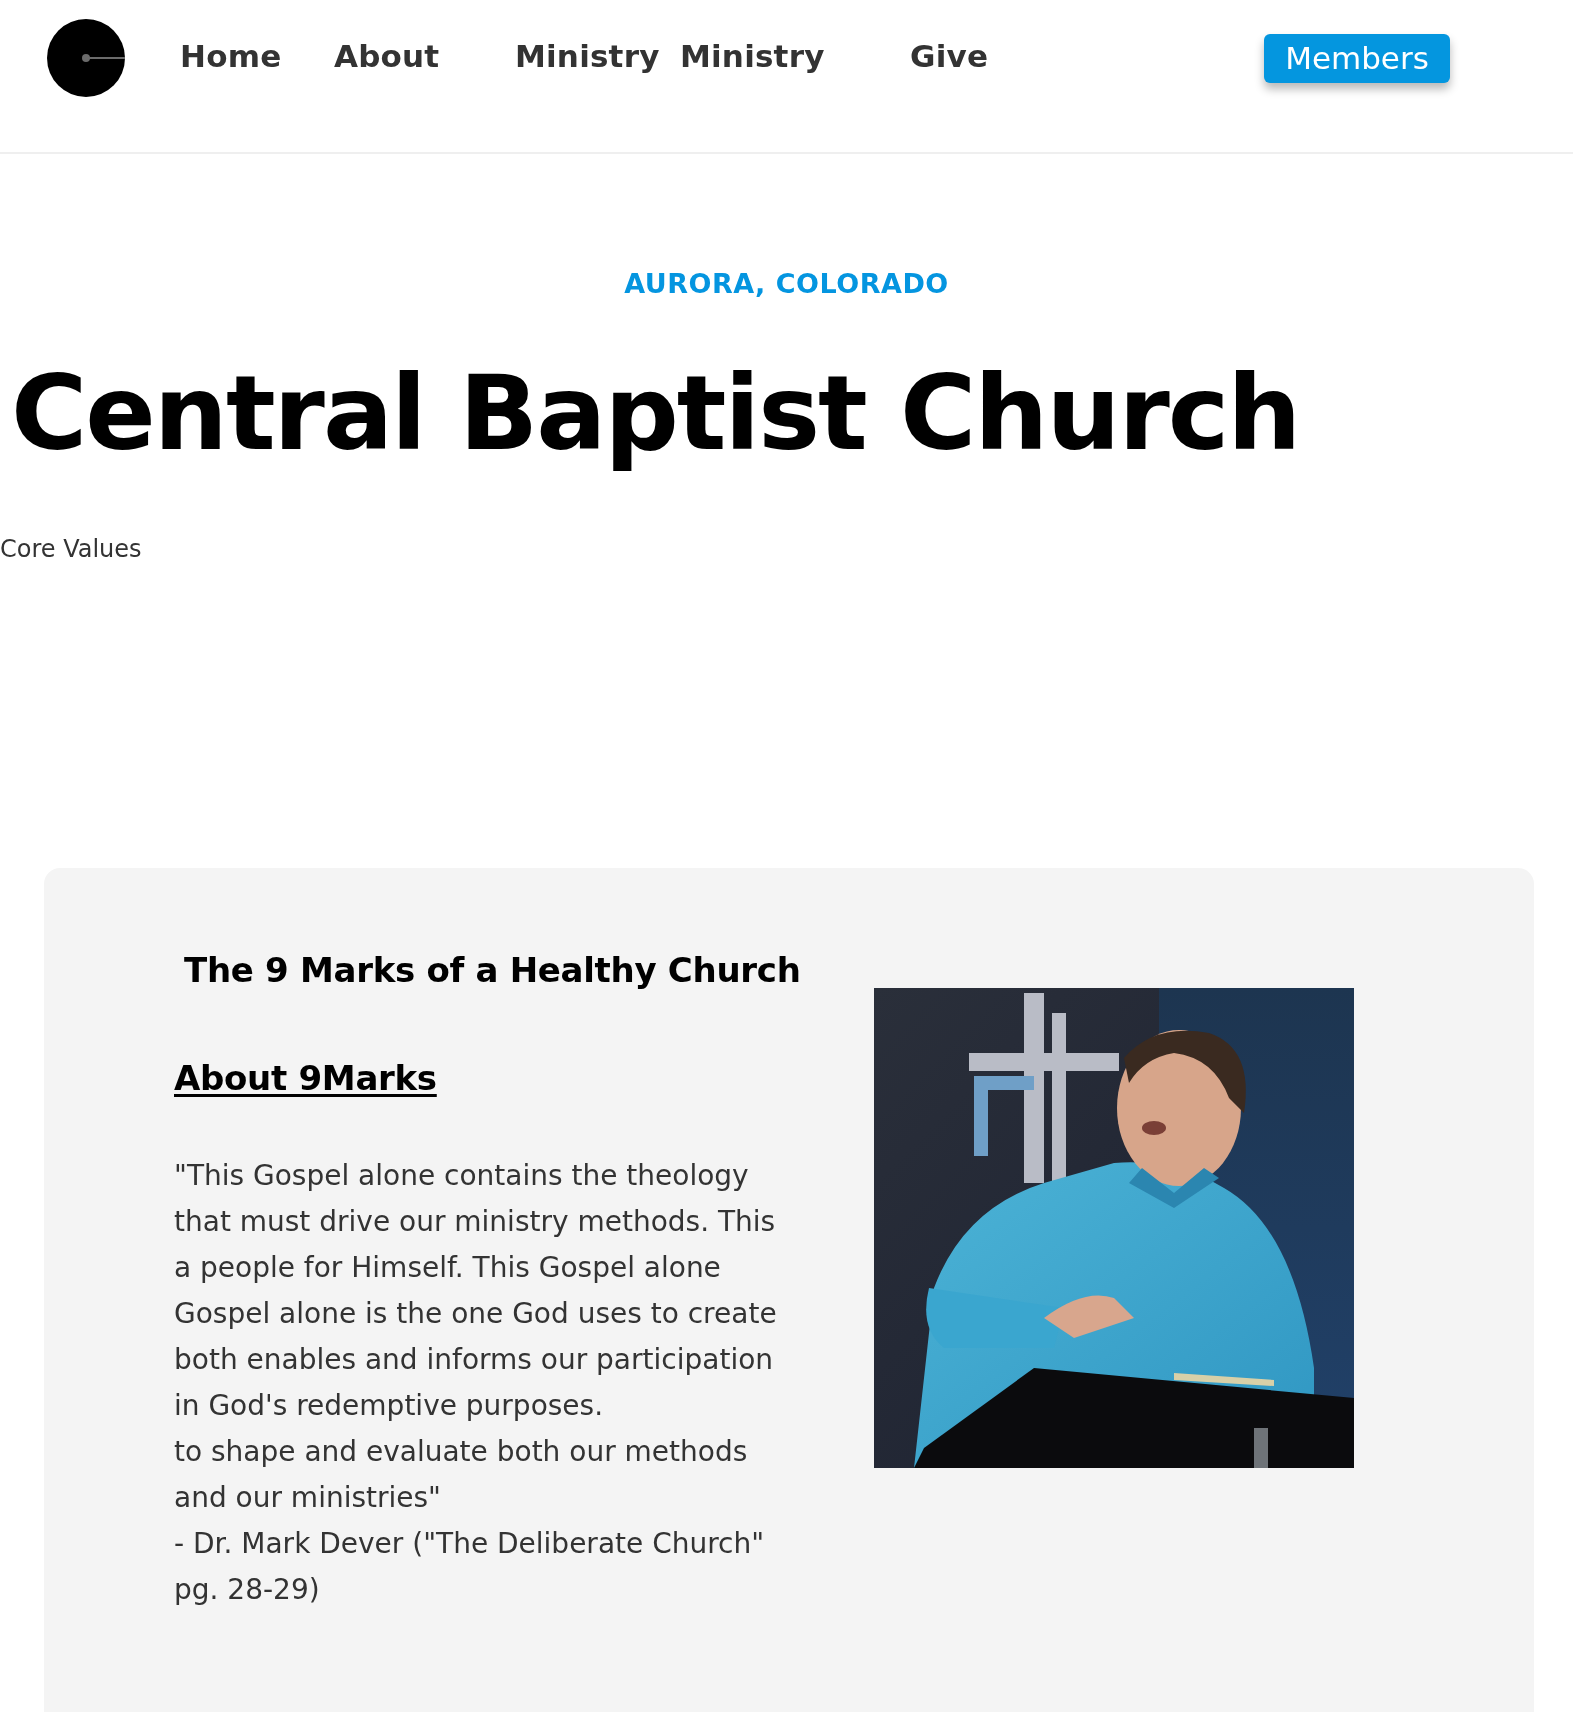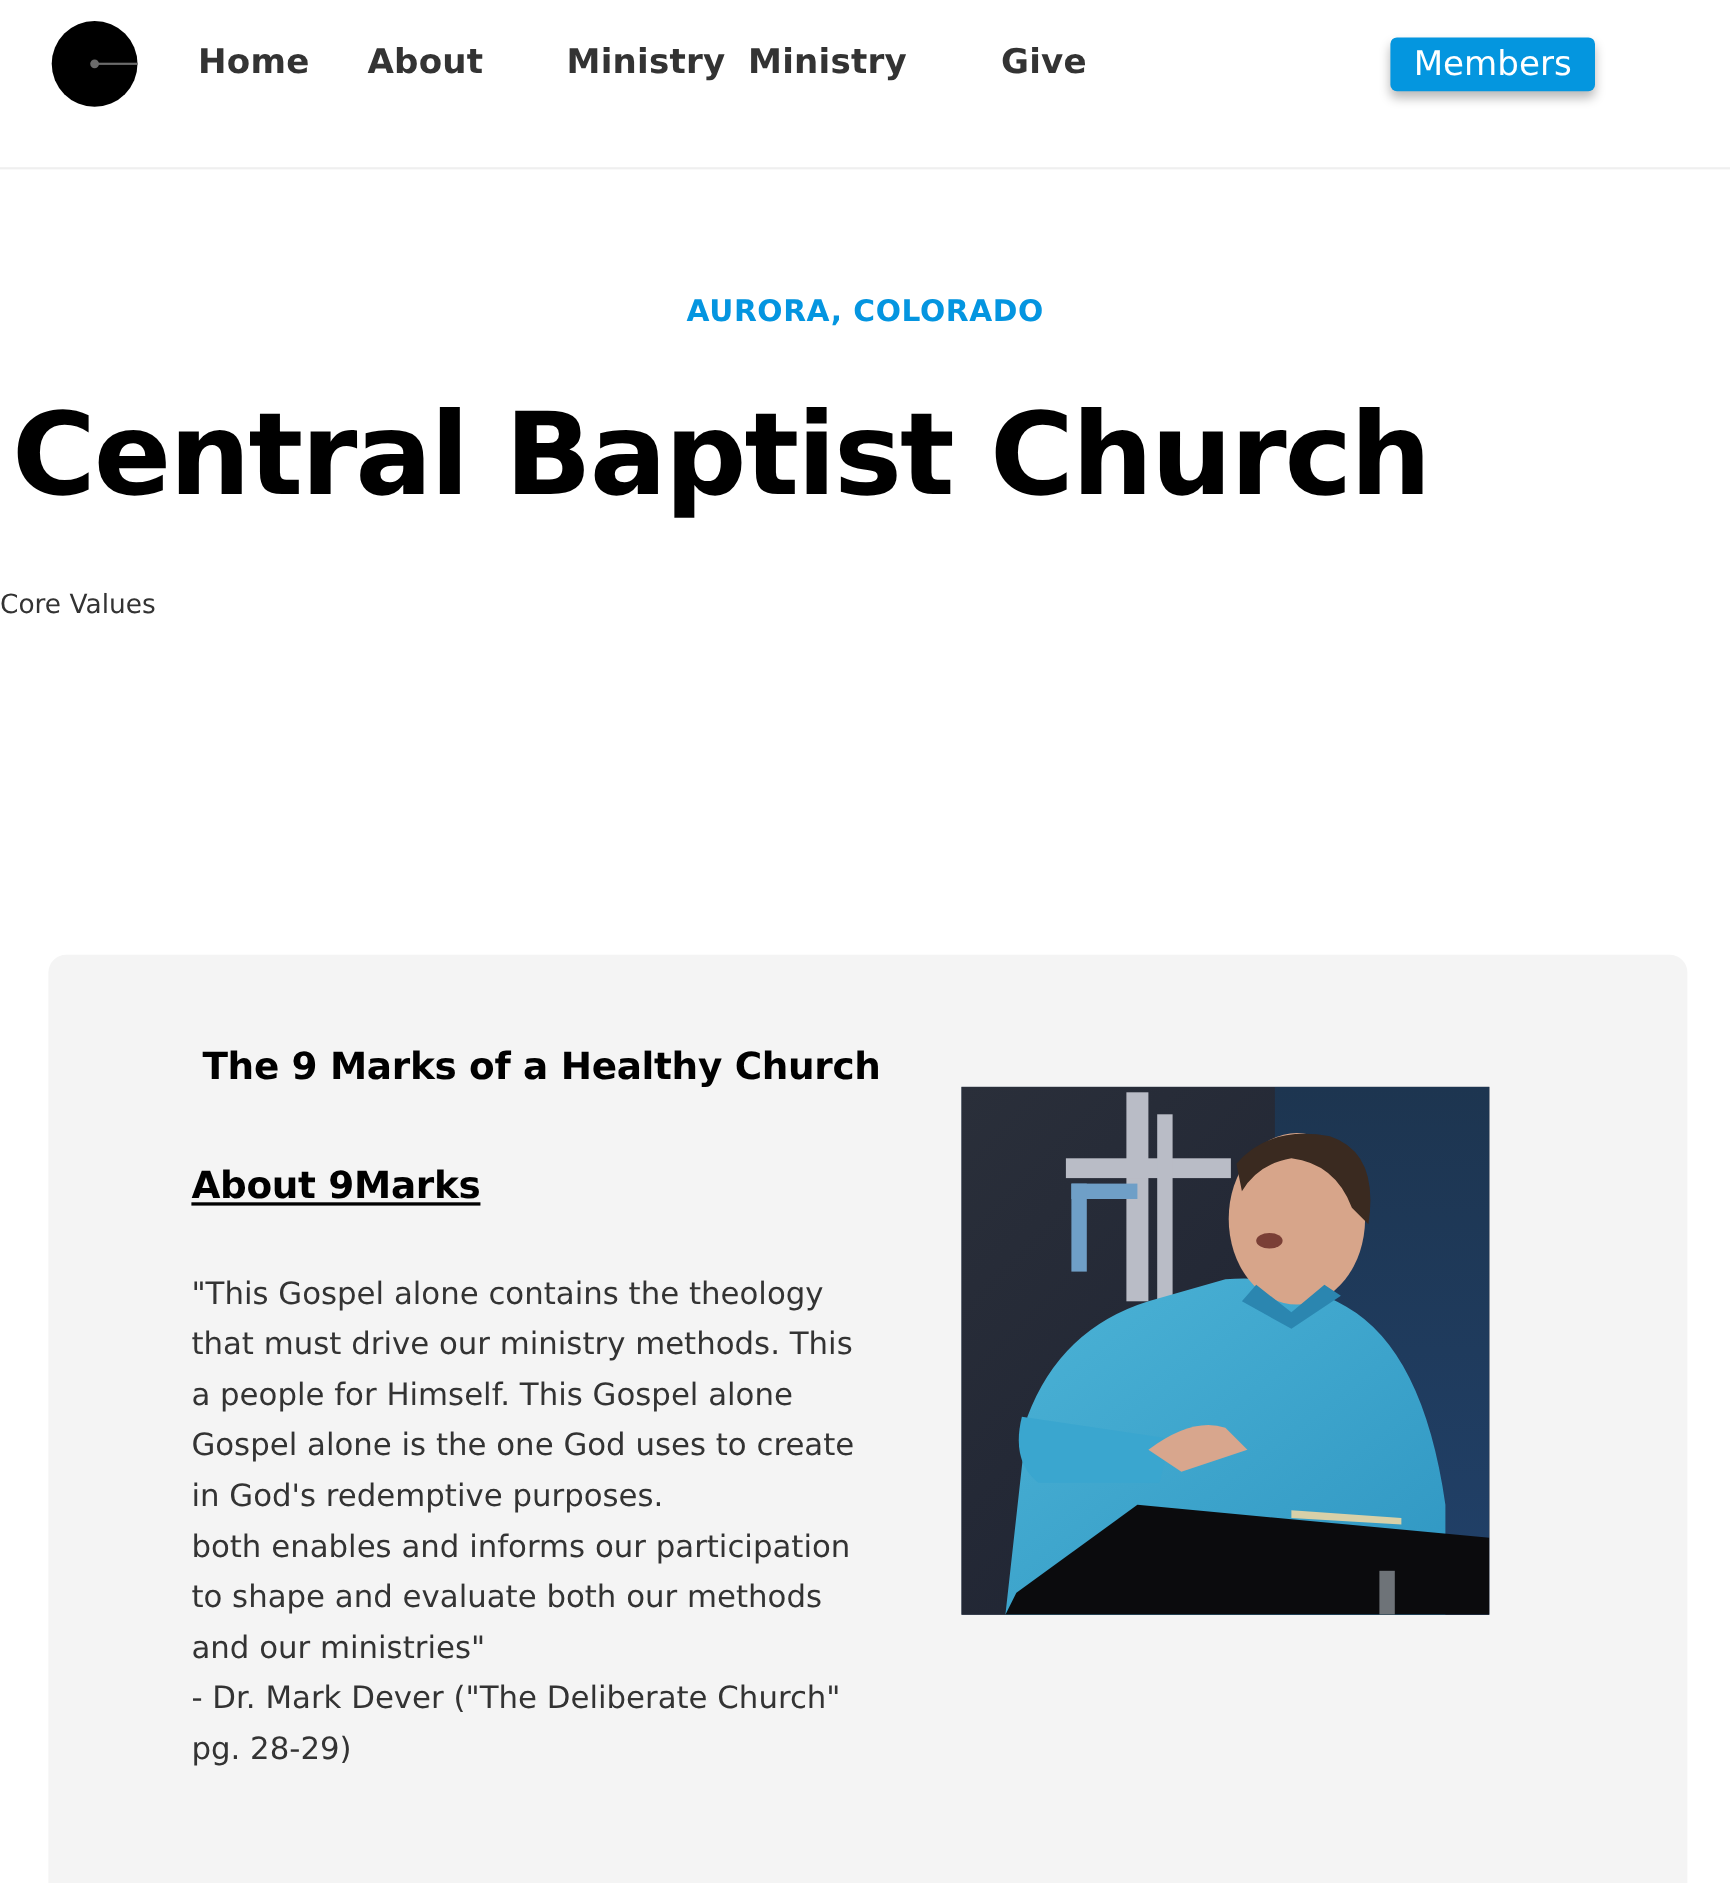--- a/index.html
+++ b/index.html
@@ -97,22 +97,22 @@
 <section class="card"></section>
 
 <h2 class="card-heading">The 9 Marks of a Healthy Church</h2>
 <a class="card-link">About 9Marks</a>
 
 <div class="quote">
   <span class="line">"This Gospel alone contains the theology</span>
   <span class="line">that must drive our ministry methods. This</span>
   <span class="line">a people for Himself. This Gospel alone</span>
   <span class="line">Gospel alone is the one God uses to create</span>
+  <span class="line">both enables and informs our participation</span>
   <span class="line">in God's redemptive purposes.</span>
-  <span class="line">both enables and informs our participation</span>
   <span class="line">to shape and evaluate both our methods</span>
   <span class="line">and our ministries"</span>
   <span class="line">- Dr. Mark Dever ("The Deliberate Church"</span>
   <span class="line">pg. 28-29)</span>
 </div>
 
 <div class="photo" title="Speaker in blue shirt at podium in front of cross">
   <svg width="480" height="480" viewBox="0 0 480 480">
     <defs>
       <linearGradient id="bgL" x1="0" y1="0" x2="1" y2="1">

